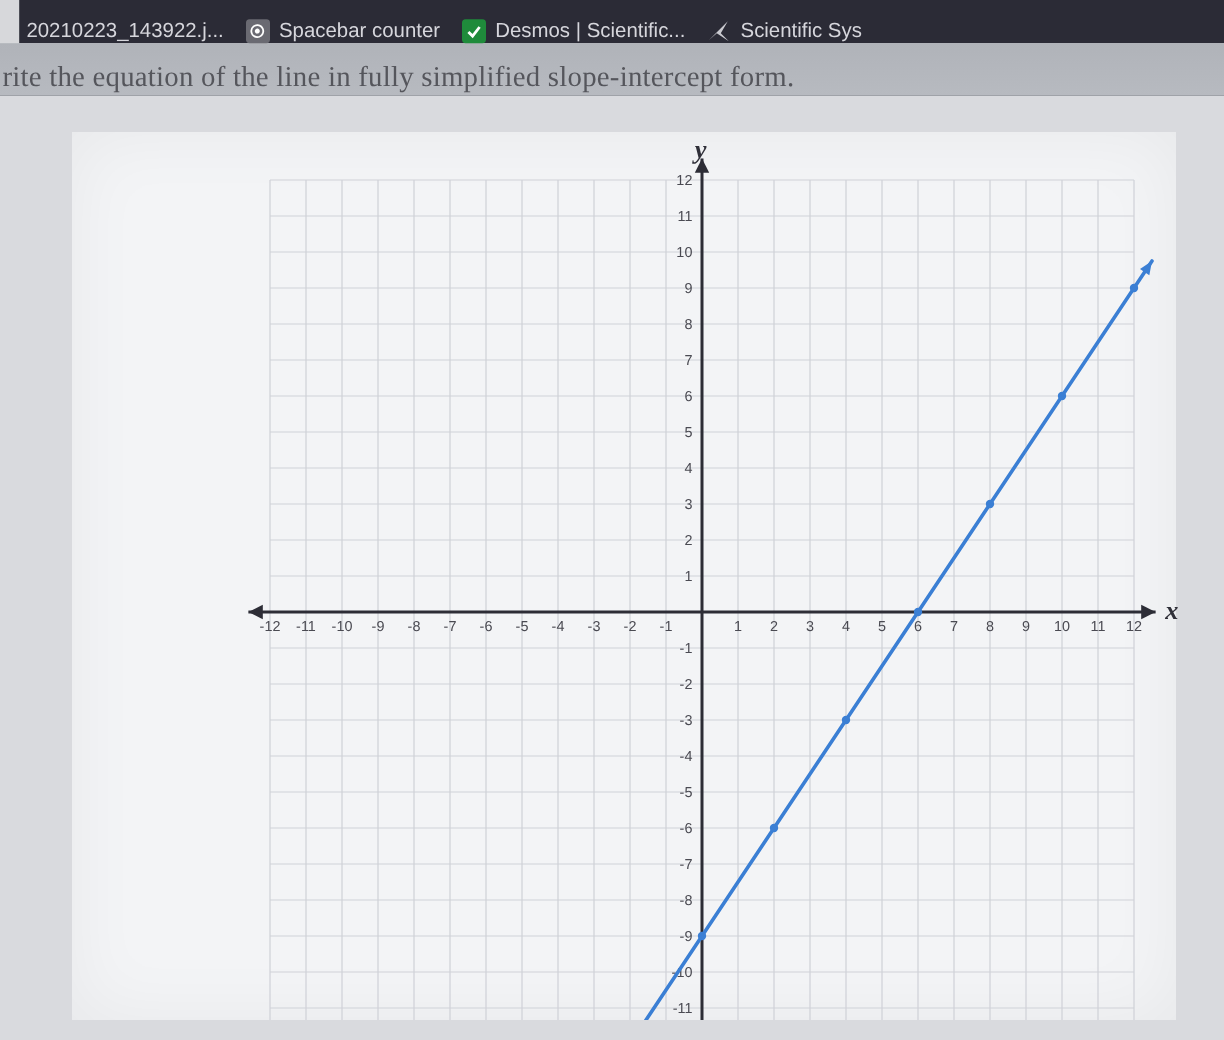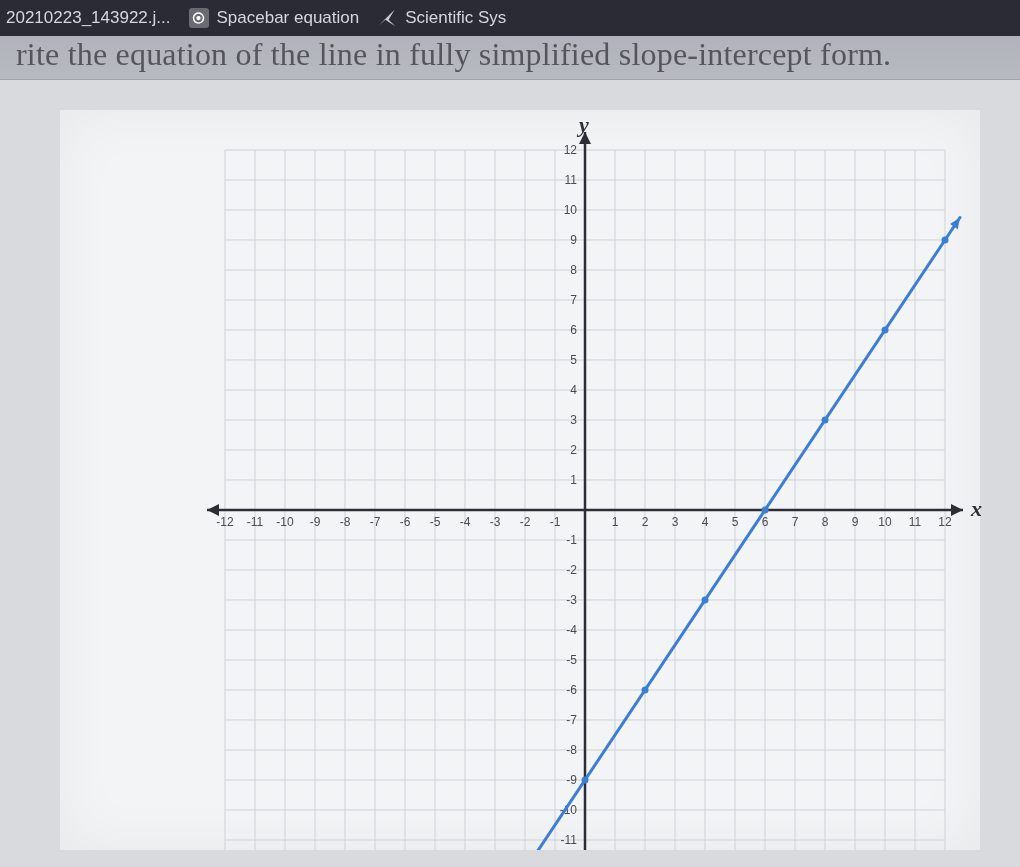--- a/index.html
+++ b/index.html
@@ -6,44 +6,45 @@
   html, body { width: 1020px; height: 867px; overflow: hidden; }
   body {
     font-family: Arial, Helvetica, sans-serif;
     background: #d7d8db;
     filter: blur(0.3px);
   }
   .bookmark-bar {
     height: 36px;
     background: #2b2b36;
     display: flex;
-    align-items: center;
+    align-items: flex-end;
     gap: 18px;
     padding: 0 6px;
     color: #d6d6dc;
     font-size: 17px;
     font-weight: 500;
+    margin-left: 16px;
   }
   .bookmark { display: flex; align-items: center; gap: 8px; cursor: pointer; }
   .bm-icon {
     width: 20px; height: 20px; display: inline-flex;
     align-items: center; justify-content: center;
     border-radius: 3px;
   }
   .bm-icon.grey { background:#6a6a72; color:#fff; font-size:13px; font-weight:bold;}
   .bm-icon.green { background:#1f8b3b; }
   .bm-label { white-space: nowrap; }
   .question-bar {
     height: 44px;
     background: linear-gradient(#b0b3b9,#b7bac0);
-    display: flex; align-items: flex-start;
-    padding-left: 16px;
+    display: flex; align-items: flex-end;
+    padding-left: 2px;
     color: #55565c;
     font-family: "Times New Roman", serif;
-    font-size: 32px;
+    font-size: 24px;
     letter-spacing: 0.2px;
     border-bottom: 1px solid #9fa2a8;
   }
   .chart-wrap {
     position: relative;
     width: 1020px;
     height: 787px;
     background: #d9dade;
   }
   .paper {
@@ -65,21 +66,29 @@
 </style>
 </head>
 <body>
 
 <div class="bookmark-bar">
   <div class="bookmark">
     <span class="bm-label">20210223_143922.j...</span>
   </div>
   <div class="bookmark">
     <span class="bm-icon grey">⦿</span>
-    <span class="bm-label">Spacebar equation</span>
+    <span class="bm-label">Spacebar counter</span>
+  </div>
+  <div class="bookmark">
+    <span class="bm-icon green">
+      <svg width="14" height="14" viewBox="0 0 24 24">
+          <polyline points="4,13 10,19 20,6" fill="none" stroke="#fff" stroke-width="4"></polyline>
+        </svg>
+    </span>
+    <span class="bm-label">Desmos | Scientific...</span>
   </div>
   <div class="bookmark">
     <span class="bm-icon">
       <svg width="20" height="20" viewBox="0 0 24 24">
           <path d="M2 21 L21 2 L14 14 L22 22 L10 14 Z" fill="#c9c9cf"></path>
         </svg>
     </span>
     <span class="bm-label">Scientific Sys</span>
   </div>
 </div>

